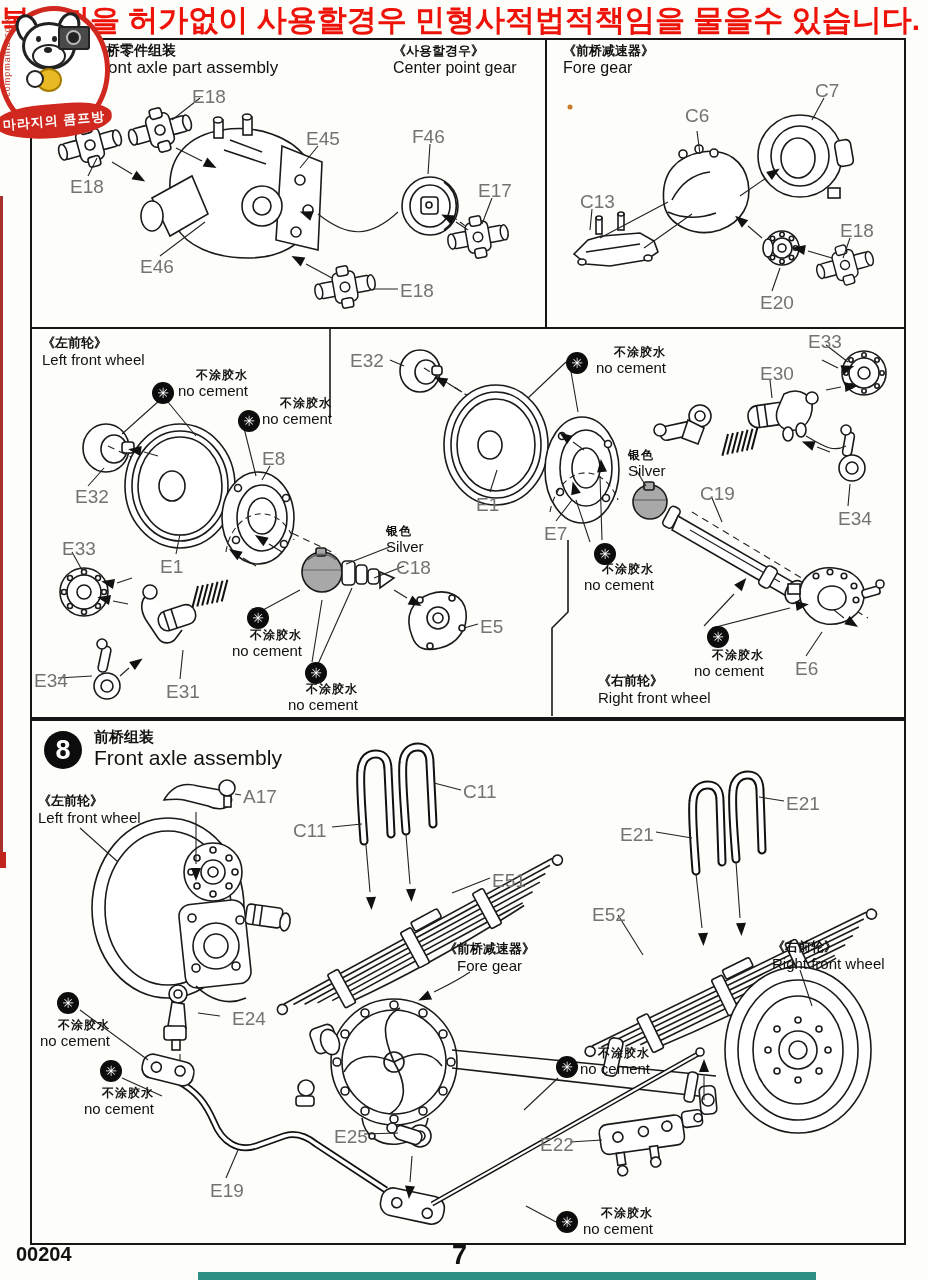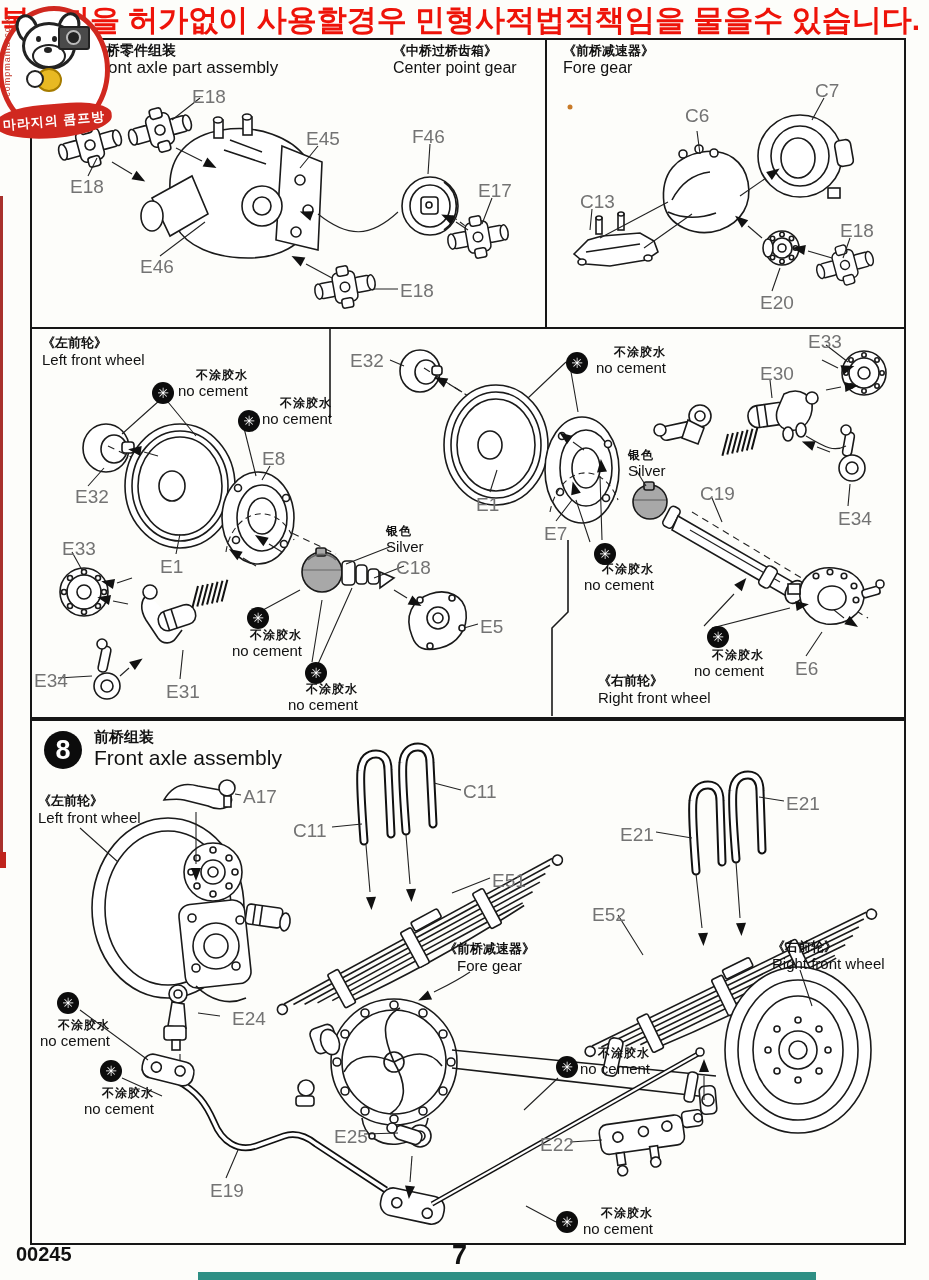--- a/index.html
+++ b/index.html
@@ -551,21 +551,21 @@
     </g>
   </svg>
 
   <div class="warning">복사지을 허가없이 사용할경우 민형사적법적책임을 물을수 있습니다.</div>
 
   <div class="caption title" style="left:92px;top:42px;">
     <div class="cn">前桥零件组装</div>
     <div class="en">Front axle part assembly</div>
   </div>
   <div class="caption" style="left:393px;top:44px;">
-    <div class="cn">《中桥过桥齿箱》</div>
+    <div class="cn">《사용할경우》</div>
     <div class="en" style="font-size:16px;">Center point gear</div>
   </div>
   <div class="caption" style="left:563px;top:44px;">
     <div class="cn">《前桥减速器》</div>
     <div class="en" style="font-size:16px;">Fore gear</div>
   </div>
 
   <div class="plabel" style="left:192px;top:86px;">E18</div>
   <div class="plabel" style="left:70px;top:176px;">E18</div>
   <div class="plabel" style="left:306px;top:128px;">E45</div>
@@ -720,21 +720,21 @@
   <div class="plabel" style="left:463px;top:781px;">C11</div>
   <div class="plabel" style="left:492px;top:870px;">E51</div>
   <div class="plabel" style="left:620px;top:824px;">E21</div>
   <div class="plabel" style="left:592px;top:904px;">E52</div>
   <div class="plabel" style="left:786px;top:793px;">E21</div>
   <div class="plabel" style="left:232px;top:1008px;">E24</div>
   <div class="plabel" style="left:210px;top:1180px;">E19</div>
   <div class="plabel" style="left:334px;top:1126px;">E25</div>
   <div class="plabel" style="left:540px;top:1134px;">E22</div>
 
-  <div class="footer-code">00245</div>
+  <div class="footer-code">00204</div>
   <div class="footer-page">7</div>
   <div class="footer-bar"></div>
 
   <div class="stamp">
     <div class="ring"></div>
     <div class="ear" style="left:20px;top:10px;transform:rotate(-20deg);"></div>
     <div class="ear" style="left:62px;top:8px;transform:rotate(20deg);"></div>
     <div class="head"></div>
     <div class="eye" style="left:40px;top:32px;"></div>
     <div class="eye" style="left:56px;top:32px;"></div>

